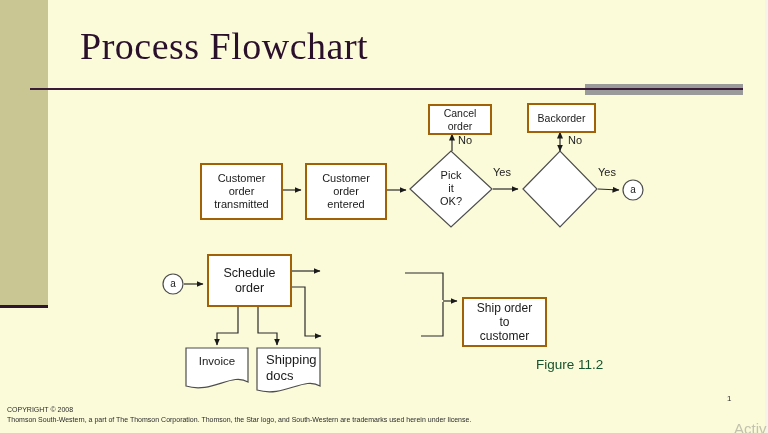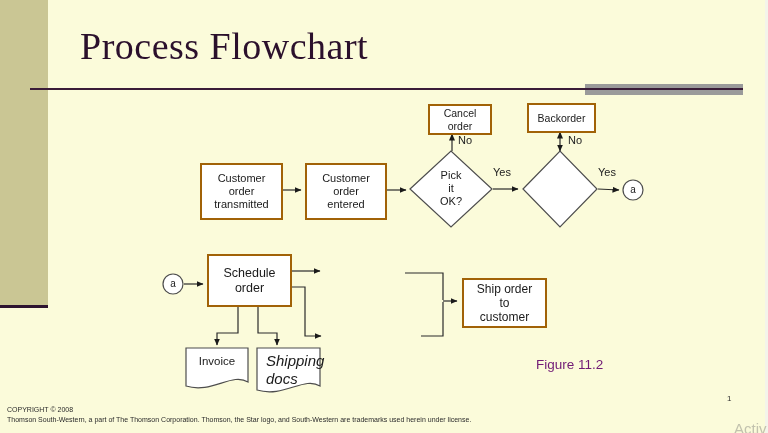--- a/index.html
+++ b/index.html
@@ -23,29 +23,29 @@
   .accent-bar{position:absolute;left:585px;top:84px;width:158px;height:11px;background:#9A9A9A;z-index:2;}
   svg.wires{position:absolute;left:0;top:0;z-index:1;}
   .box{
     position:absolute;background:#fff;border:2px solid #a16207;
     display:flex;align-items:center;justify-content:center;
     text-align:center;white-space:pre-line;line-height:1.18;
     font-size:11px;z-index:2;
   }
   .box.sm{font-size:10.5px;}
   .box.lg{font-size:12.5px;}
-  .box.md{font-size:12px;}
+  .box.md{font-size:12px;margin-top:19px;}
   .shape-label{
     position:absolute;z-index:2;text-align:center;white-space:pre-line;
     line-height:1.2;font-size:11px;
   }
   .shape-label.left{text-align:left;}
   .edge-label{position:absolute;z-index:2;font-size:11px;font-weight:400;color:#222;}
   .conn-label{position:absolute;z-index:3;font-size:10px;color:#1a1a1a;text-align:center;width:14px;}
-  .figure-caption{position:absolute;left:536px;top:357px;font-size:13.5px;color:#701a75;z-index:2;}
+  .figure-caption{position:absolute;left:536px;top:357px;font-size:13.5px;color:#14532d;z-index:2;}
   .footer{position:absolute;left:7px;top:405px;font-size:7px;color:#2b2b2b;line-height:1.45;z-index:2;}
   .page-number{position:absolute;left:727px;top:394px;font-size:8px;color:#333;z-index:2;}
   .watermark{position:absolute;left:734px;top:420px;font-size:15px;color:#C2C2AE;z-index:2;}
 </style>
 </head>
 <body>
 
 <div class="slide">
 
   <div class="sidebar"></div>
@@ -103,21 +103,21 @@
   <div class="box md" style="left:462px;top:278px;width:81px;height:46px;">Ship order
 to
 customer</div>
 
   <div class="shape-label" style="left:416px;top:169px;width:70px;">Pick
 it
 OK?</div>
   <div class="conn-label" style="left:626px;top:184px;">a</div>
   <div class="conn-label" style="left:166px;top:278px;">a</div>
   <div class="shape-label" style="left:187px;top:355px;width:60px;font-size:11.5px;">Invoice</div>
-  <div class="shape-label left" style="left:266px;top:352px;width:54px;font-size:15px;font-style:italic;">Shipping
+  <div class="shape-label left" style="left:266px;top:352px;width:54px;font-size:13px;">Shipping
 docs</div>
 
   <div class="edge-label" style="left:493px;top:166px;">Yes</div>
   <div class="edge-label" style="left:458px;top:134px;">No</div>
   <div class="edge-label" style="left:598px;top:166px;">Yes</div>
   <div class="edge-label" style="left:568px;top:134px;">No</div>
 
   <div class="figure-caption">Figure 11.2</div>
 
   <div class="footer">

